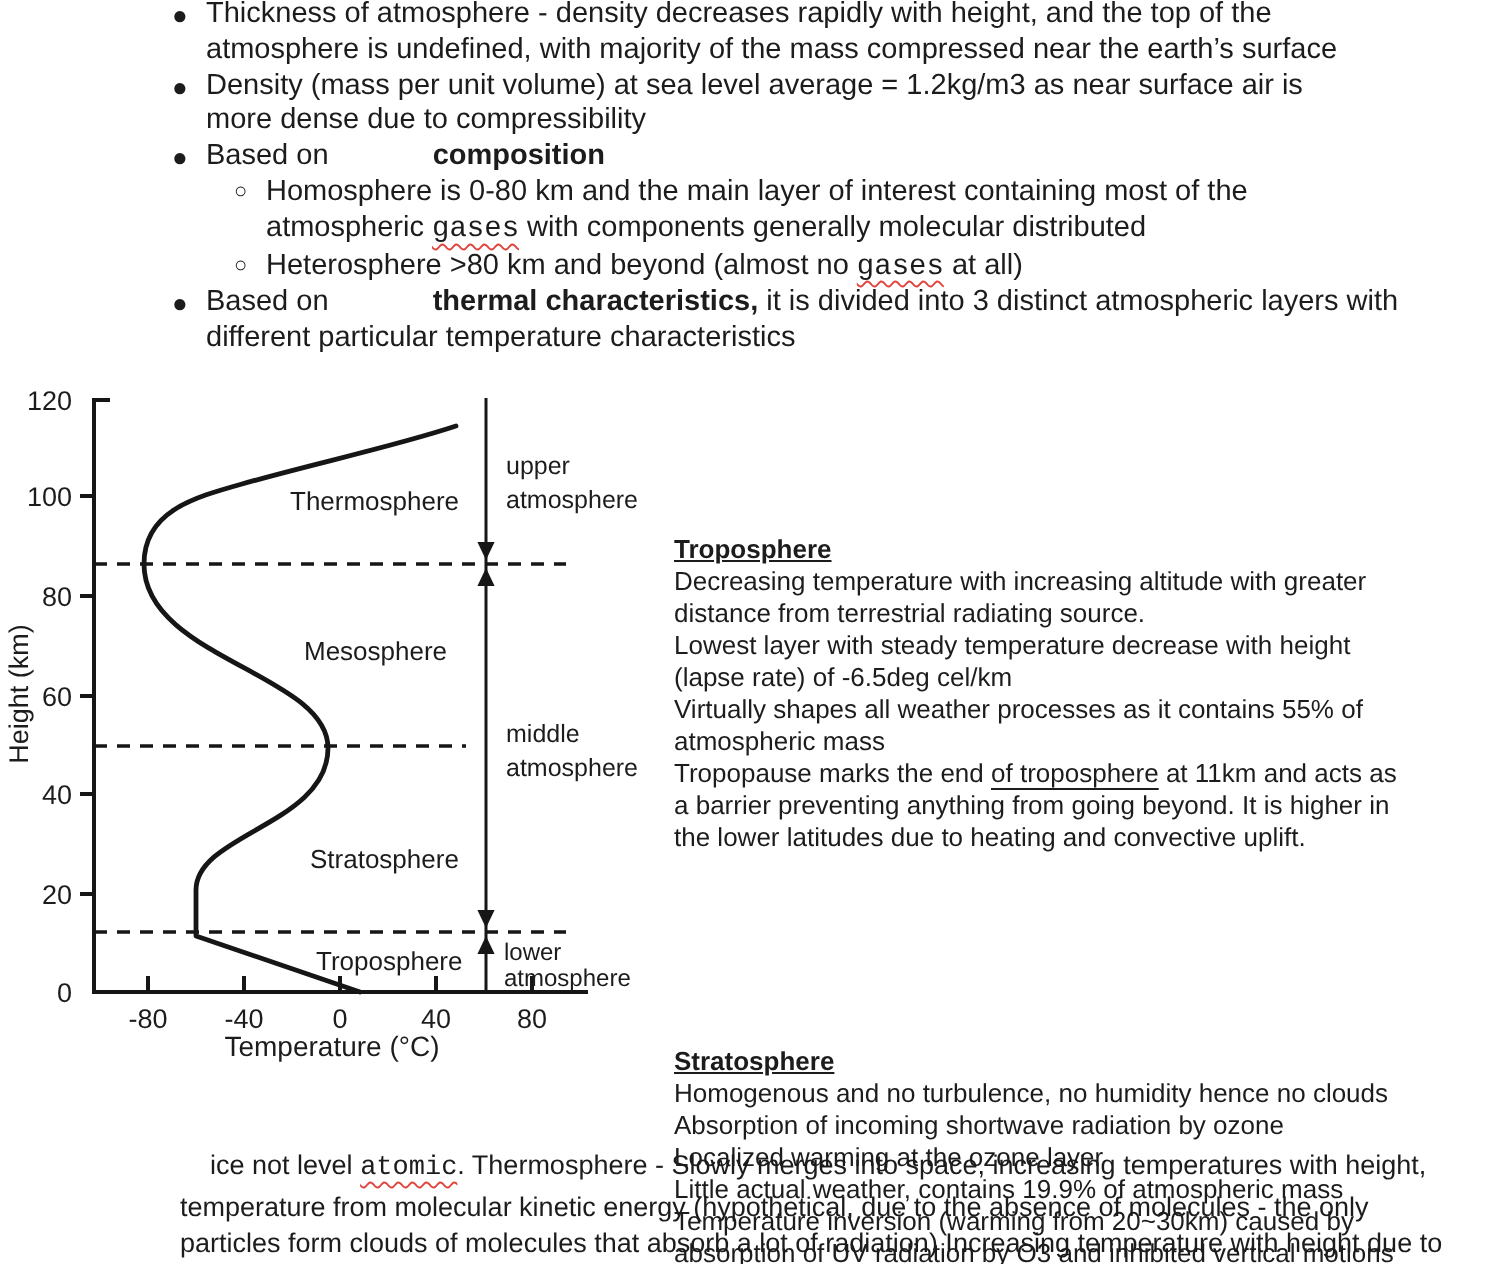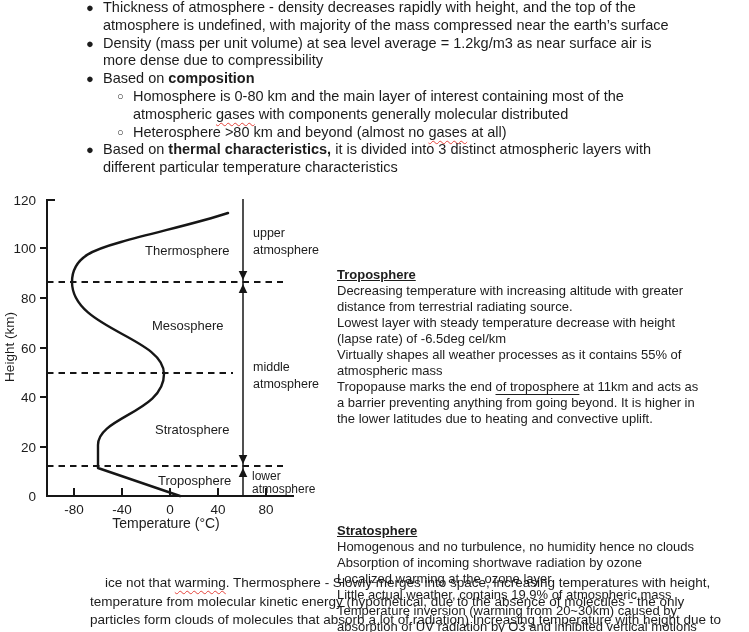--- a/index.html
+++ b/index.html
@@ -14,25 +14,25 @@
   .bullets {
     left:86px; top:-1px; width:660px;
     font-size:14.5px; line-height:17.8px;
   }
   .li { display:grid; grid-template-columns:17px 1fr; }
   .li.l2 { margin-left:31px; grid-template-columns:16px 1fr; }
   .marker { text-align:left; }
   .l1 .marker { font-size:13px; }
   .l2 .marker { font-size:11px; }
   .txt { white-space:pre; }
-  .bold { font-weight:bold; }
+  .bold { font-weight:bold;margin-left:48px; }
 
   .wavy-red  { text-decoration-line:underline; text-decoration-style:wavy;
                text-decoration-color:#e3423a; text-decoration-thickness:1px;
-               text-underline-offset:3px; text-decoration-skip-ink:none; }
+               text-underline-offset:3px; text-decoration-skip-ink:none;font-family:Liberation Mono, monospace; }
   .wavy-blue { text-decoration-line:underline; text-decoration-style:wavy;
                text-decoration-color:#77a4f2; text-decoration-thickness:1px;
                text-underline-offset:3px; text-decoration-skip-ink:none;text-decoration:underline; }
 
   
   .chart { left:0; top:183px; }
   .chart text { font-family:"Liberation Sans", sans-serif; fill:#1c1c1c; }
   .chart .tick-lbl  { font-size:13.5px; }
   .chart .layer-lbl { font-size:13px; }
   .chart .region-lbl{ font-size:12.5px; }
@@ -187,19 +187,19 @@
 absorption of UV radiation by O3 and inhibited vertical motions
 and mixing
 Stratopause marks the end of the stratosphere at ~50km</span>
     </div>
 
     
 
   </div>
 
   <div class="abs bottom">
-    <span>ice not that </span><span class="wavy-red">warming</span><span>. Thermosphere - Slowly merges into space, increasing temperatures with height,
+    <span>ice not level </span><span class="wavy-red">atomic</span><span>. Thermosphere - Slowly merges into space, increasing temperatures with height,
 temperature from molecular kinetic energy (hypothetical, due to the absence of molecules - the only
 particles form clouds of molecules that absorb a lot of radiation) Increasing temperature with height due to
 radiative adsorption ability. Source of atomic oxygen necessary for production of ozone.</span>
   </div>
 
 </div>
 
 </body></html>

